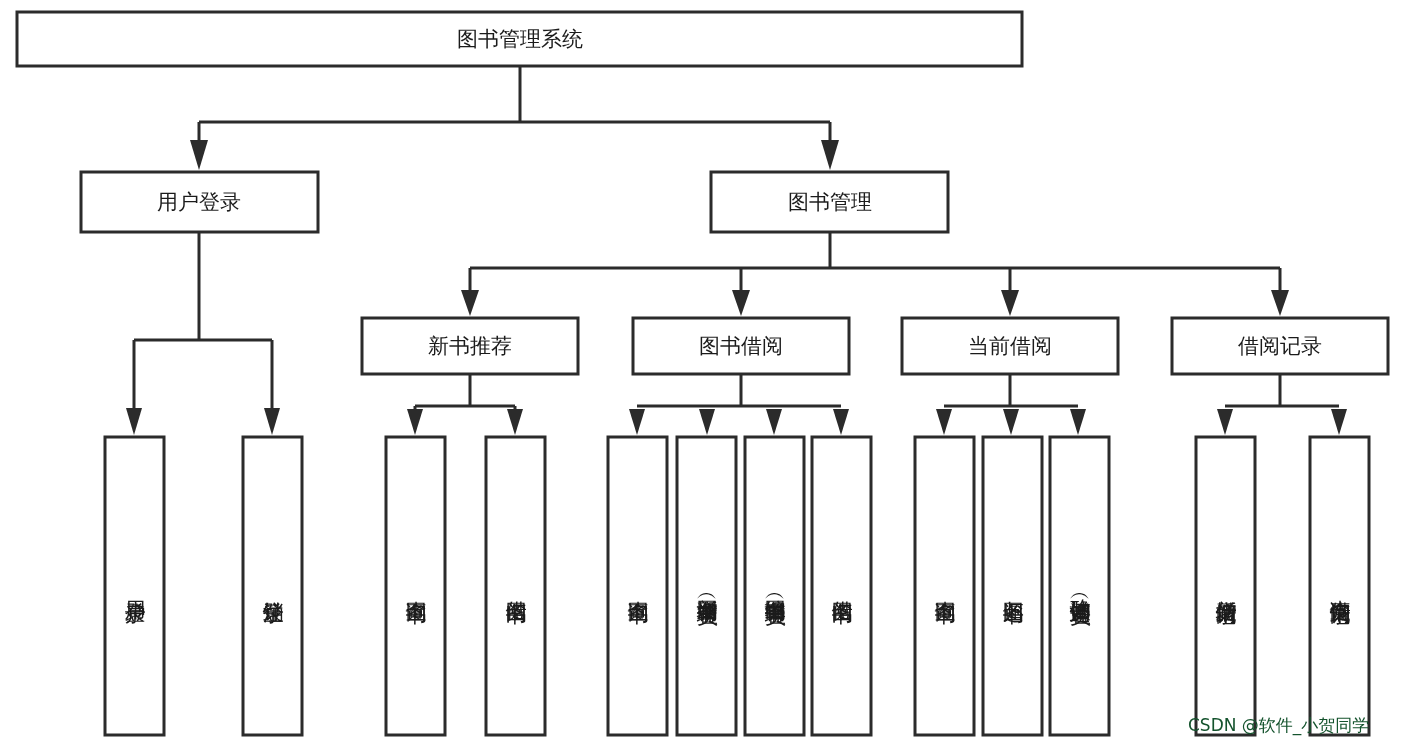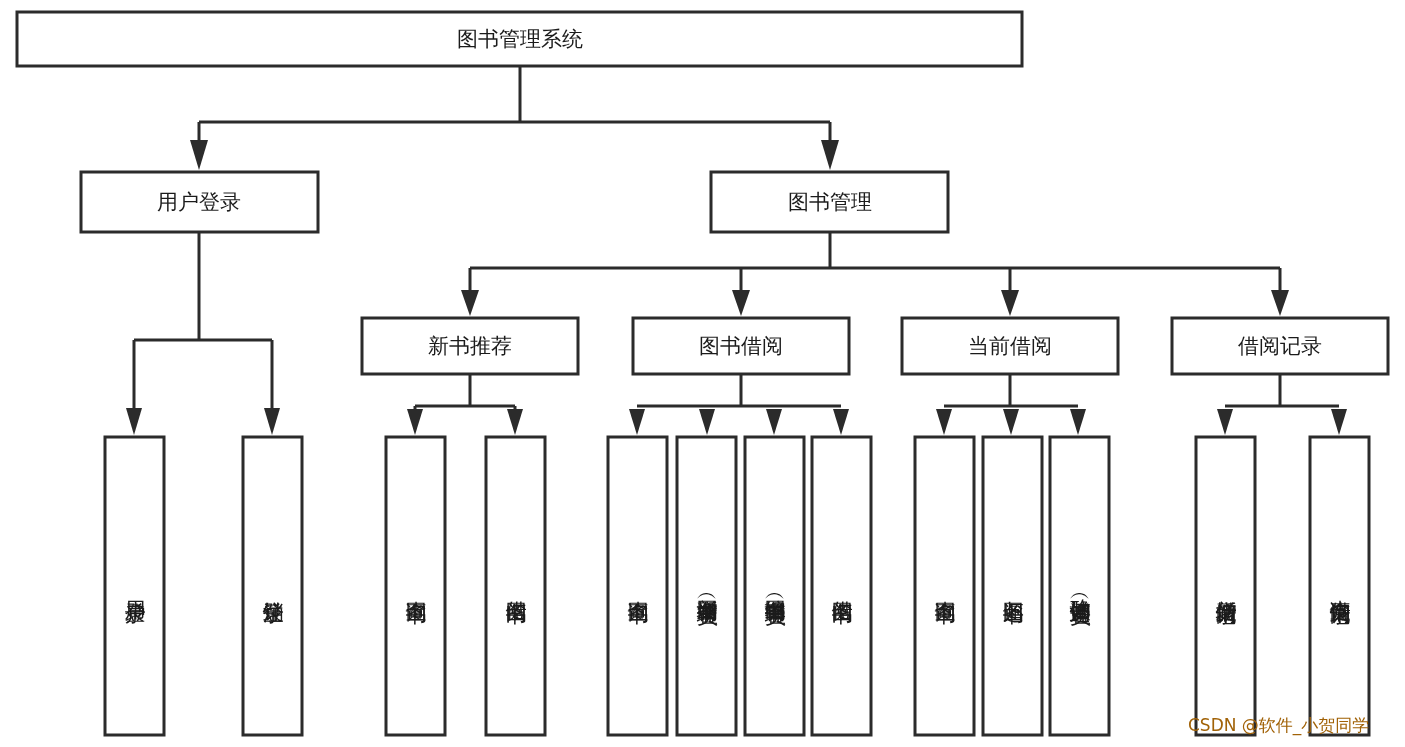--- a/index.html
+++ b/index.html
@@ -65,21 +65,21 @@
     white-space: nowrap;
     pointer-events: none;
     user-select: none;
   }
   .watermark {
     position: absolute;
     left: 1188px;
     top: 714px;
     font-family: "DejaVu Sans", "Liberation Sans", sans-serif;
     font-size: 17px;
-    color: #a16207;
+    color: #14532d;
     white-space: nowrap;
     user-select: none;
   }
 </style>
 </head>
 <body>
 
 <div id="diagram-root">
 
   <svg class="flow" viewBox="0 0 1405 747" xmlns="http://www.w3.org/2000/svg">

